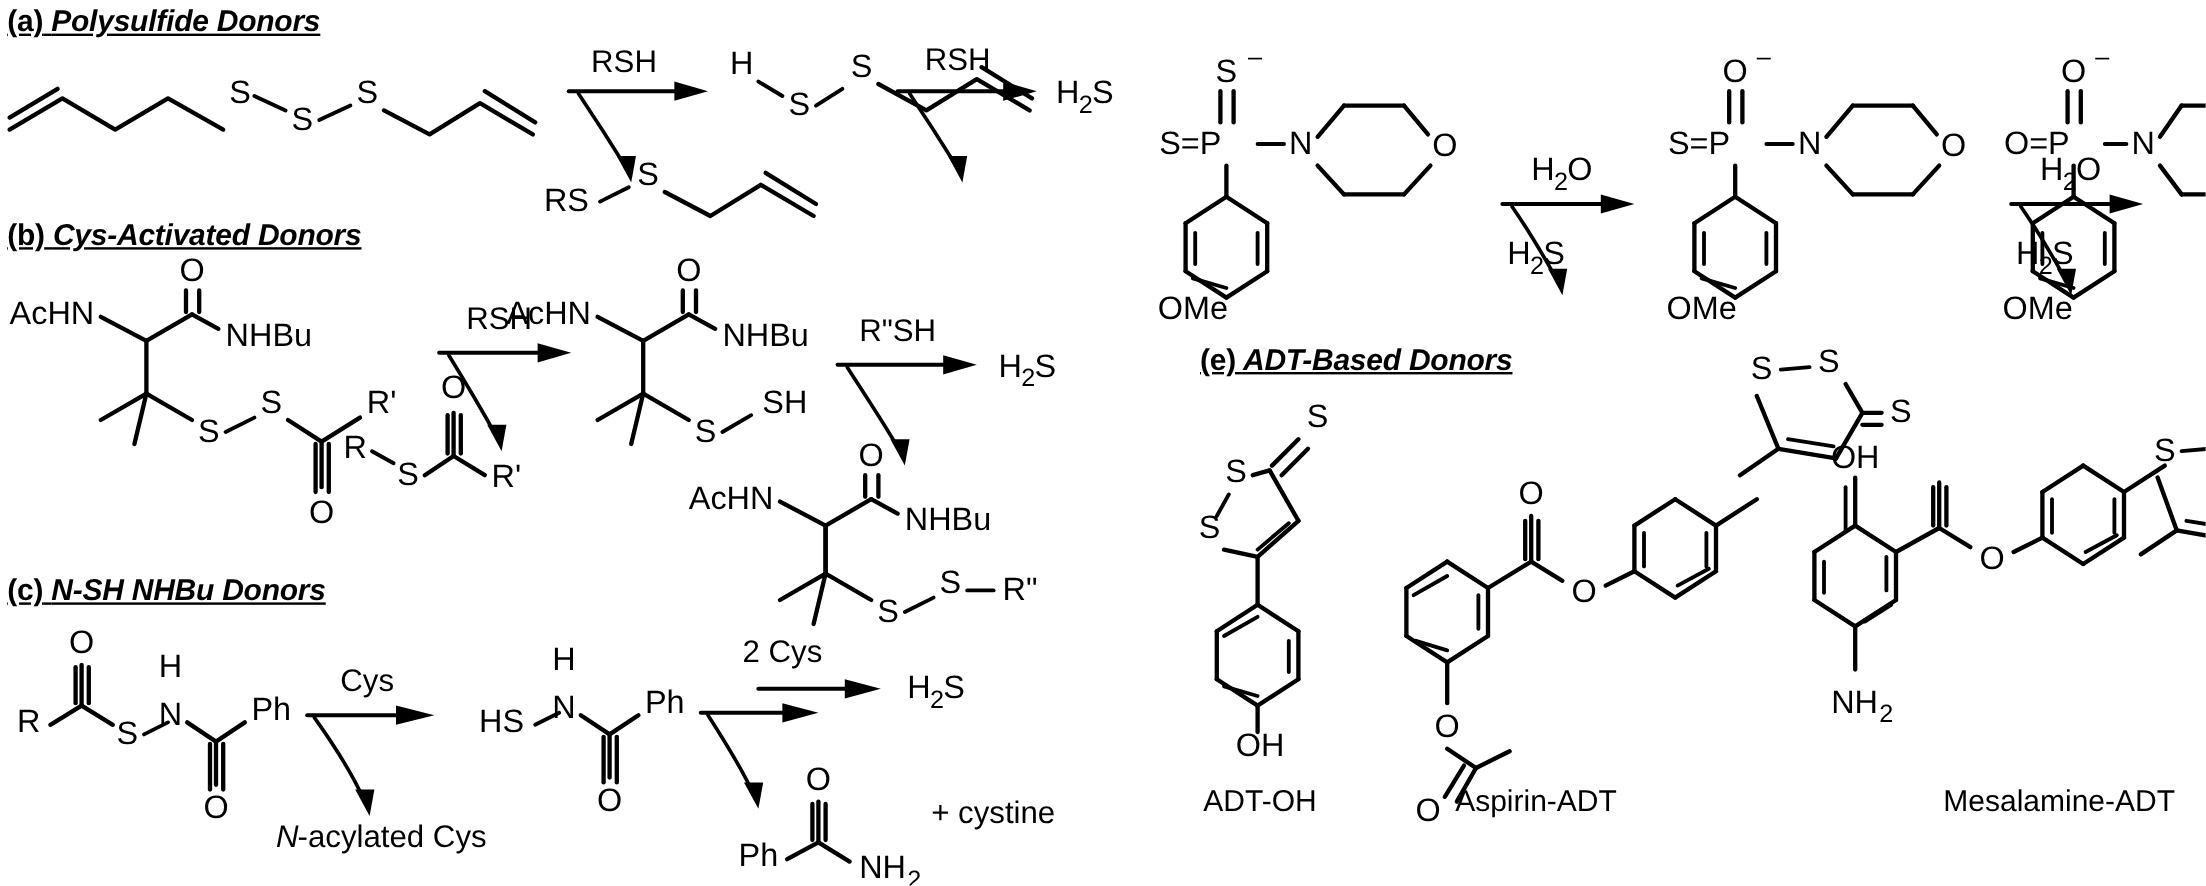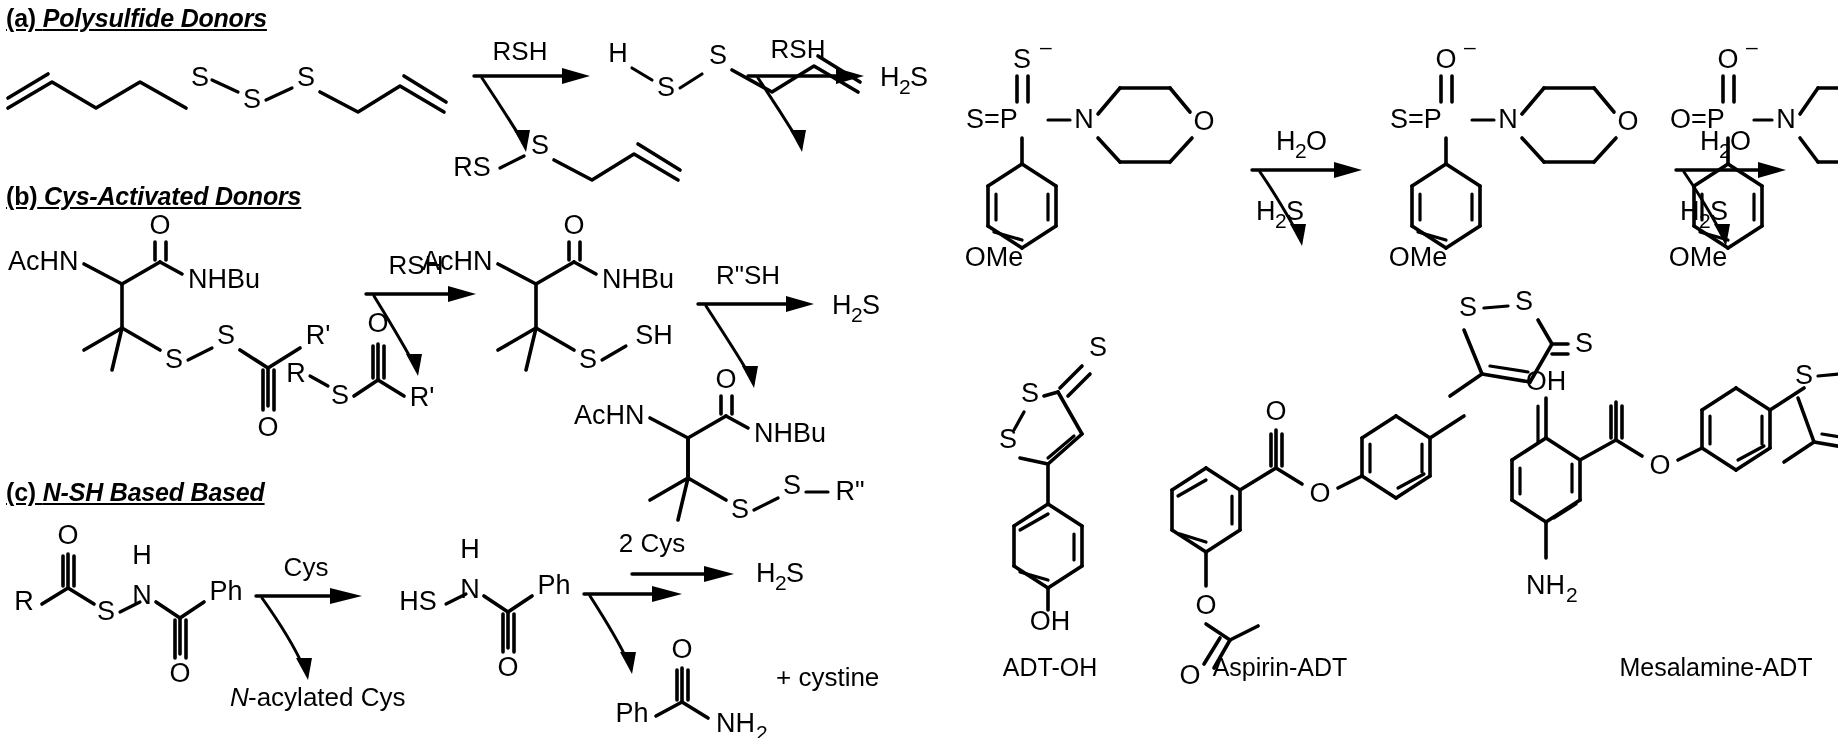--- a/index.html
+++ b/index.html
@@ -196,21 +196,21 @@
     <text class="atom" x="180" y="98" text-anchor="middle">S</text>
     <line class="bond-thin" x1="194" y1="90" x2="218" y2="78"></line>
     <text class="atom" x="232" y="74" text-anchor="middle">S</text>
     <line class="bond-thin" x1="246" y1="72" x2="268" y2="72"></line>
     <text class="atom" x="290" y="80" text-anchor="middle">R"</text>
   </svg>
 
   <div class="panel" style="left:6px;top:478px;">
     <div class="heading">
       <span class="tag">(c)</span>
-      <span>N-SH Based Based</span>
+      <span>N-SH NHBu Donors</span>
     </div>
   </div>
 
   <svg class="panel" style="left:0px;top:510px;" width="880" height="228">
 
     <g>
       <text class="atom" x="24" y="100" text-anchor="middle">R</text>
       <line class="bond" x1="42" y1="94" x2="68" y2="78"></line>
       <line class="bond" x1="68" y1="78" x2="68" y2="44"></line>
       <text class="atom" x="68" y="34" text-anchor="middle">O</text>
@@ -404,20 +404,26 @@
   <svg class="panel" style="left:980px;top:238px;" width="120" height="40">
     <text class="atom" x="14" y="28" text-anchor="middle">OMe</text>
   </svg>
   <svg class="panel" style="left:1404px;top:238px;" width="120" height="40">
     <text class="atom" x="14" y="28" text-anchor="middle">OMe</text>
   </svg>
   <svg class="panel" style="left:1684px;top:238px;" width="120" height="40">
     <text class="atom" x="14" y="28" text-anchor="middle">OMe</text>
   </svg>
 
+  <div class="panel" style="left:1000px;top:286px;">
+    <div class="heading">
+      <span class="tag">(e)</span>
+      <span>ADT-Based Donors</span>
+    </div>
+  </div>
 
   <svg class="panel" style="left:986px;top:322px;" width="210" height="280">
     <text class="atom" x="112" y="34" text-anchor="middle">S</text>
     <line class="bond" x1="96" y1="44" x2="74" y2="66"></line>
     <line class="bond" x1="104" y1="52" x2="82" y2="74"></line>
     <text class="atom" x="44" y="80" text-anchor="middle">S</text>
     <text class="atom" x="22" y="126" text-anchor="middle">S</text>
     <line class="bond-thin" x1="38" y1="90" x2="28" y2="108"></line>
     <line class="bond" x1="58" y1="74" x2="72" y2="70"></line>
     <line class="bond" x1="72" y1="70" x2="96" y2="112"></line>

